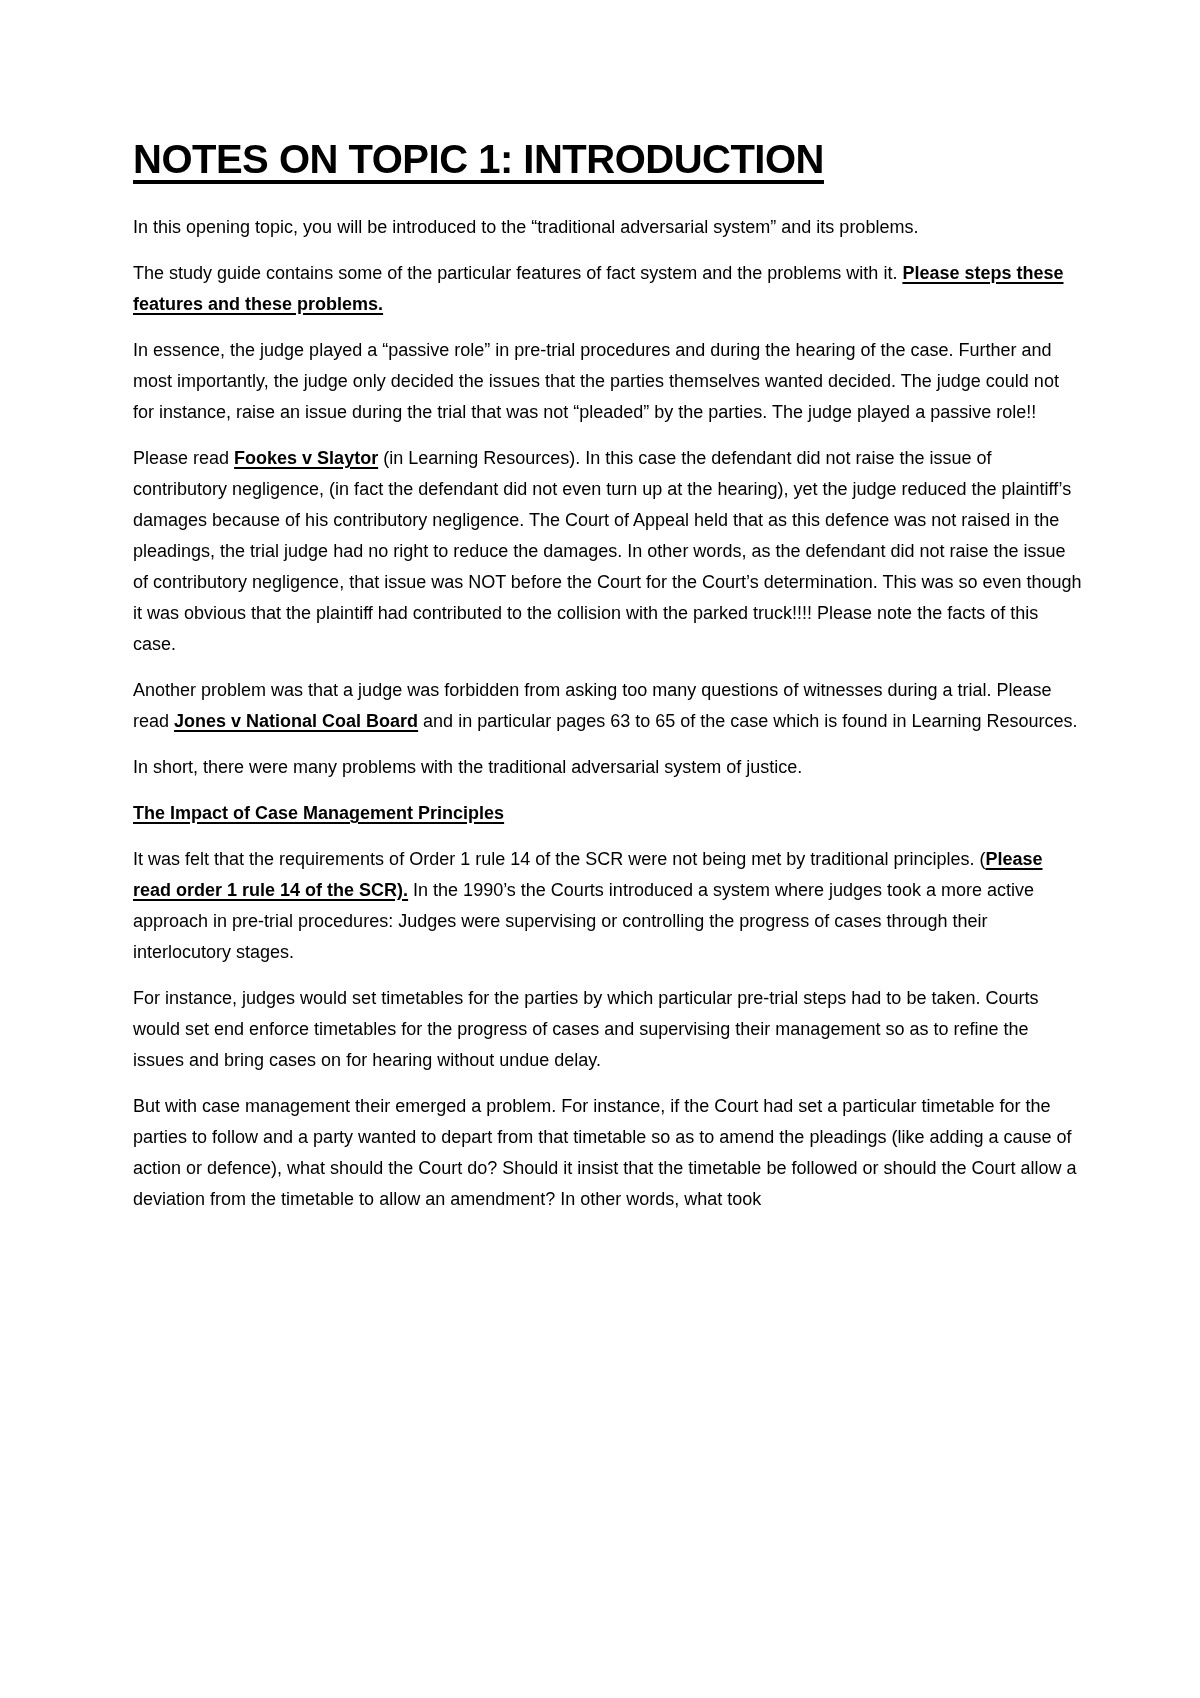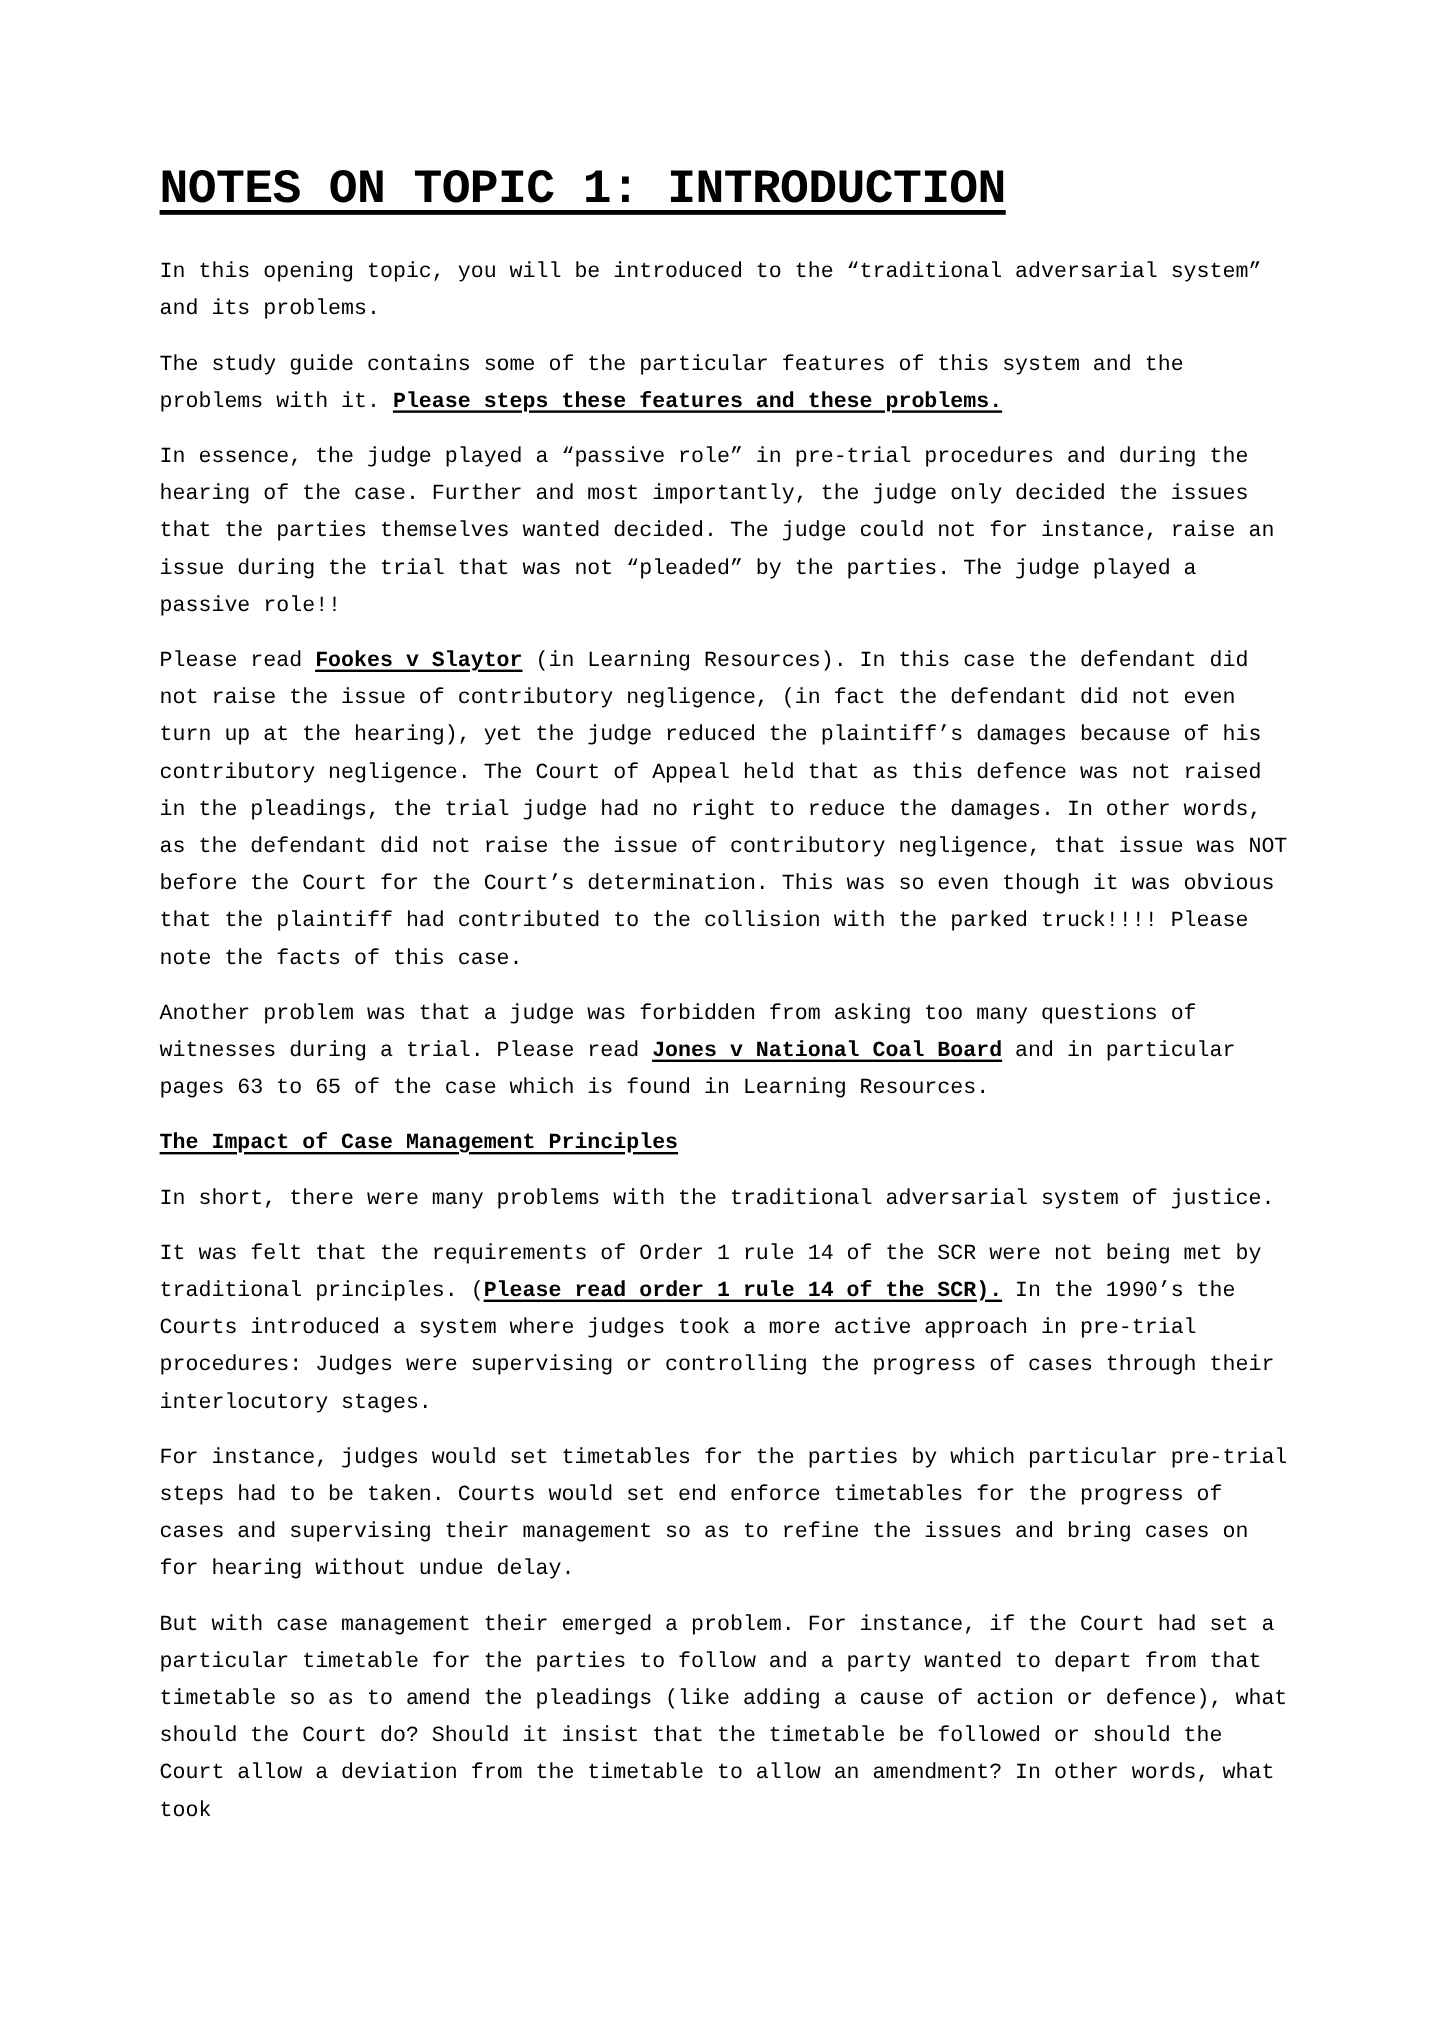--- a/index.html
+++ b/index.html
@@ -6,21 +6,21 @@
     margin: 0;
     padding: 0;
     background: #ffffff;
   }
   .page {
     position: relative;
     width: 1200px;
     height: 1698px;
     background: #ffffff;
     color: #000000;
-    font-family: Liberation Mono, monospace;
+    font-family: Liberation Sans, sans-serif;
     overflow: hidden;
     box-sizing: border-box;
   }
   .content {
     padding: 136px 118px 0 133px;
     box-sizing: border-box;
   }
   .doc-title {
     font-size: 40px;
     font-weight: 700;
@@ -47,24 +47,24 @@
   }
 </style>
 </head>
 <body>
 
 <div class="page">
   <div class="content">
     <h1 class="doc-title">NOTES ON TOPIC 1: INTRODUCTION</h1>
     <div id="doc-body">
         <p class="para"><span>In this opening topic, you will be introduced to the “traditional adversarial system” and its problems.</span></p>
-        <p class="para"><span>The study guide contains some of the particular features of this system and the problems with it. </span><span class="bold underline">Please steps these features and these problems.</span></p>
+        <p class="para"><span>The study guide contains some of the particular features of fact system and the problems with it. </span><span class="bold underline">Please steps these features and these problems.</span></p>
         <p class="para"><span>In essence, the judge played a “passive role” in pre-trial procedures and during the hearing of the case. Further and most importantly, the judge only decided the issues that the parties themselves wanted decided. The judge could not for instance, raise an issue during the trial that was not “pleaded” by the parties. The judge played a passive role!!</span></p>
         <p class="para"><span>Please read </span><span class="bold underline">Fookes v Slaytor</span><span> (in Learning Resources). In this case the defendant did not raise the issue of contributory negligence, (in fact the defendant did not even turn up at the hearing), yet the judge reduced the plaintiff’s damages because of his contributory negligence. The Court of Appeal held that as this defence was not raised in the pleadings, the trial judge had no right to reduce the damages. In other words, as the defendant did not raise the issue of contributory negligence, that issue was NOT before the Court for the Court’s determination. This was so even though it was obvious that the plaintiff had contributed to the collision with the parked truck!!!! Please note the facts of this case.</span></p>
         <p class="para"><span>Another problem was that a judge was forbidden from asking too many questions of witnesses during a trial. Please read </span><span class="bold underline">Jones v National Coal Board</span><span> and in particular pages 63 to 65 of the case which is found in Learning Resources.</span></p>
+        <p class="para"><span>In short, there were many problems with the traditional adversarial system of justice.</span></p>
         <p class="para"><span class="bold underline">The Impact of Case Management Principles</span></p>
-        <p class="para"><span>In short, there were many problems with the traditional adversarial system of justice.</span></p>
         <p class="para"><span>It was felt that the requirements of Order 1 rule 14 of the SCR were not being met by traditional principles. (</span><span class="bold underline">Please read order 1 rule 14 of the SCR).</span><span> In the 1990’s the Courts introduced a system where judges took a more active approach in pre-trial procedures: Judges were supervising or controlling the progress of cases through their interlocutory stages.</span></p>
         <p class="para"><span>For instance, judges would set timetables for the parties by which particular pre-trial steps had to be taken. Courts would set end enforce timetables for the progress of cases and supervising their management so as to refine the issues and bring cases on for hearing without undue delay.</span></p>
         <p class="para"><span>But with case management their emerged a problem. For instance, if the Court had set a particular timetable for the parties to follow and a party wanted to  depart from that timetable so as to amend the pleadings (like adding a cause of action or defence), what should the Court do? Should it insist that the timetable be followed or should the Court allow a deviation from the timetable to allow an amendment? In other words, what took</span></p>
       </div>
   </div>
 </div>
 
 </body></html>

